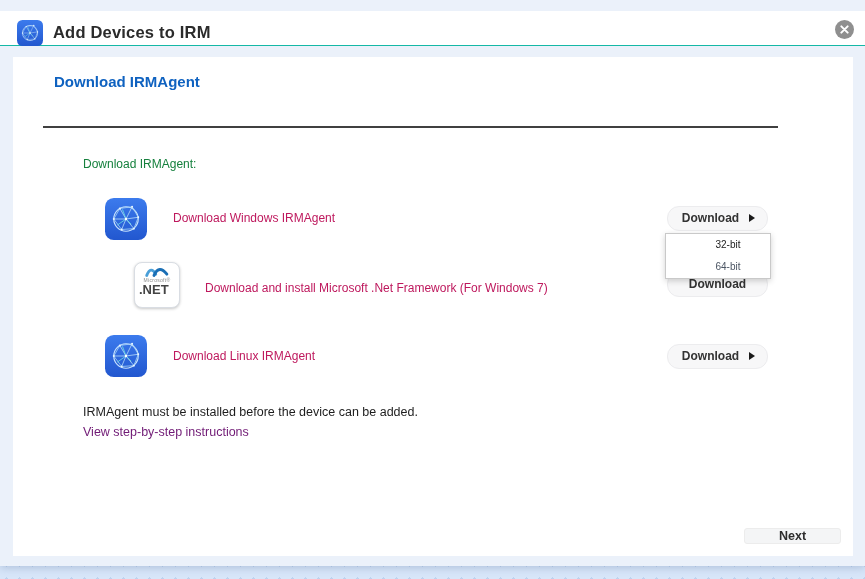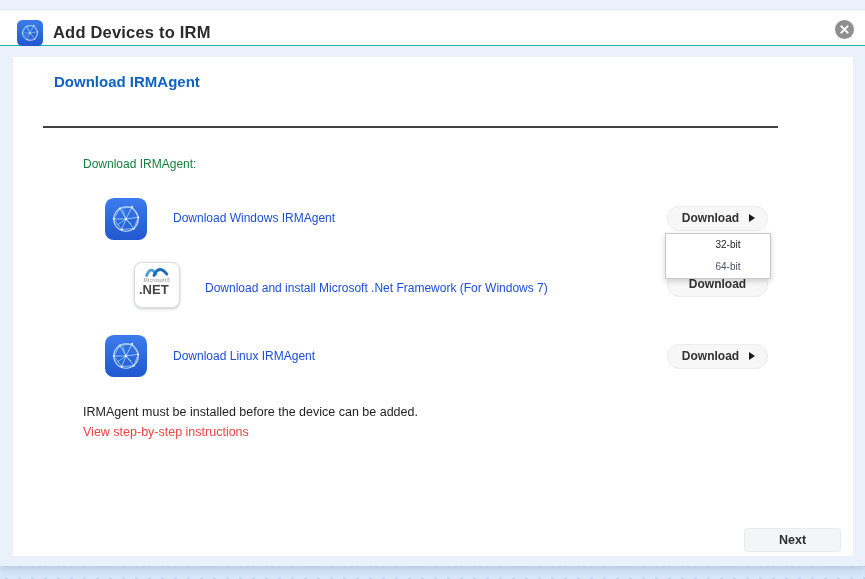--- a/index.html
+++ b/index.html
@@ -48,21 +48,21 @@
   }
   .rule {
     position:absolute; left:30px; top:69px; width:735px; height:2px;
     background:#404040;
   }
   .list-label {
     position:absolute; left:70px; top:100px;
     font-size:12px; color:#15803d;
   }
   .row-icon { position:absolute; }
-  .row-label { position:absolute; font-size:12px; color:#1d4ed8; }
+  .row-label { position:absolute; font-size:12px; color:#be185d; }
   .dl-btn {
     position:absolute; width:101px; height:25px;
     background:#f7f7f8; border:1px solid #ececee; border-radius:12px;
     font-family:inherit; font-size:12px; font-weight:bold; color:#333333;
     cursor:pointer; text-align:center; line-height:23px;
   }
   .dl-btn .btn-text { display:inline-block; transform:translateX(-7px); }
   .dl-btn.no-arrow .btn-text { transform:none; }
   .menu-arrow {
     position:absolute; right:12px; top:7px; width:0; height:0;
@@ -78,24 +78,24 @@
     height:22px; line-height:22px; text-align:center;
     font-size:10px; color:#222222; cursor:pointer;padding-left:20px;
   }
   .dropdown-item + .dropdown-item { color:#4b5563; }
   .note-text {
     position:absolute; left:70px; top:348px;
     font-size:12.5px; color:#1d1d1d;
   }
   .link-text {
     position:absolute; left:70px; top:368px;
-    font-size:12.5px; color:#ef4444; cursor:pointer; text-decoration:none;
+    font-size:12.5px; color:#701a75; cursor:pointer; text-decoration:none;
   }
   .next-btn {
-    position:absolute; left:731px; top:471px; width:97px; height:24px;
+    position:absolute; left:731px; top:471px; width:97px; height:16px;
     background:#f4f5f6; border:1px solid #ececec; border-radius:3px;
     font-family:inherit; font-size:12.5px; font-weight:bold; color:#2e2e2e;
     cursor:pointer;
   }
   
   .dotnet-icon {
     position:absolute; left:121px; top:205px; width:46px; height:46px;
     background:#ffffff; border:1px solid #d9dde3; border-radius:8px;
     box-shadow:0 1px 3px rgba(0,0,0,.22);
     display:flex; flex-direction:column; align-items:center; overflow:hidden;

